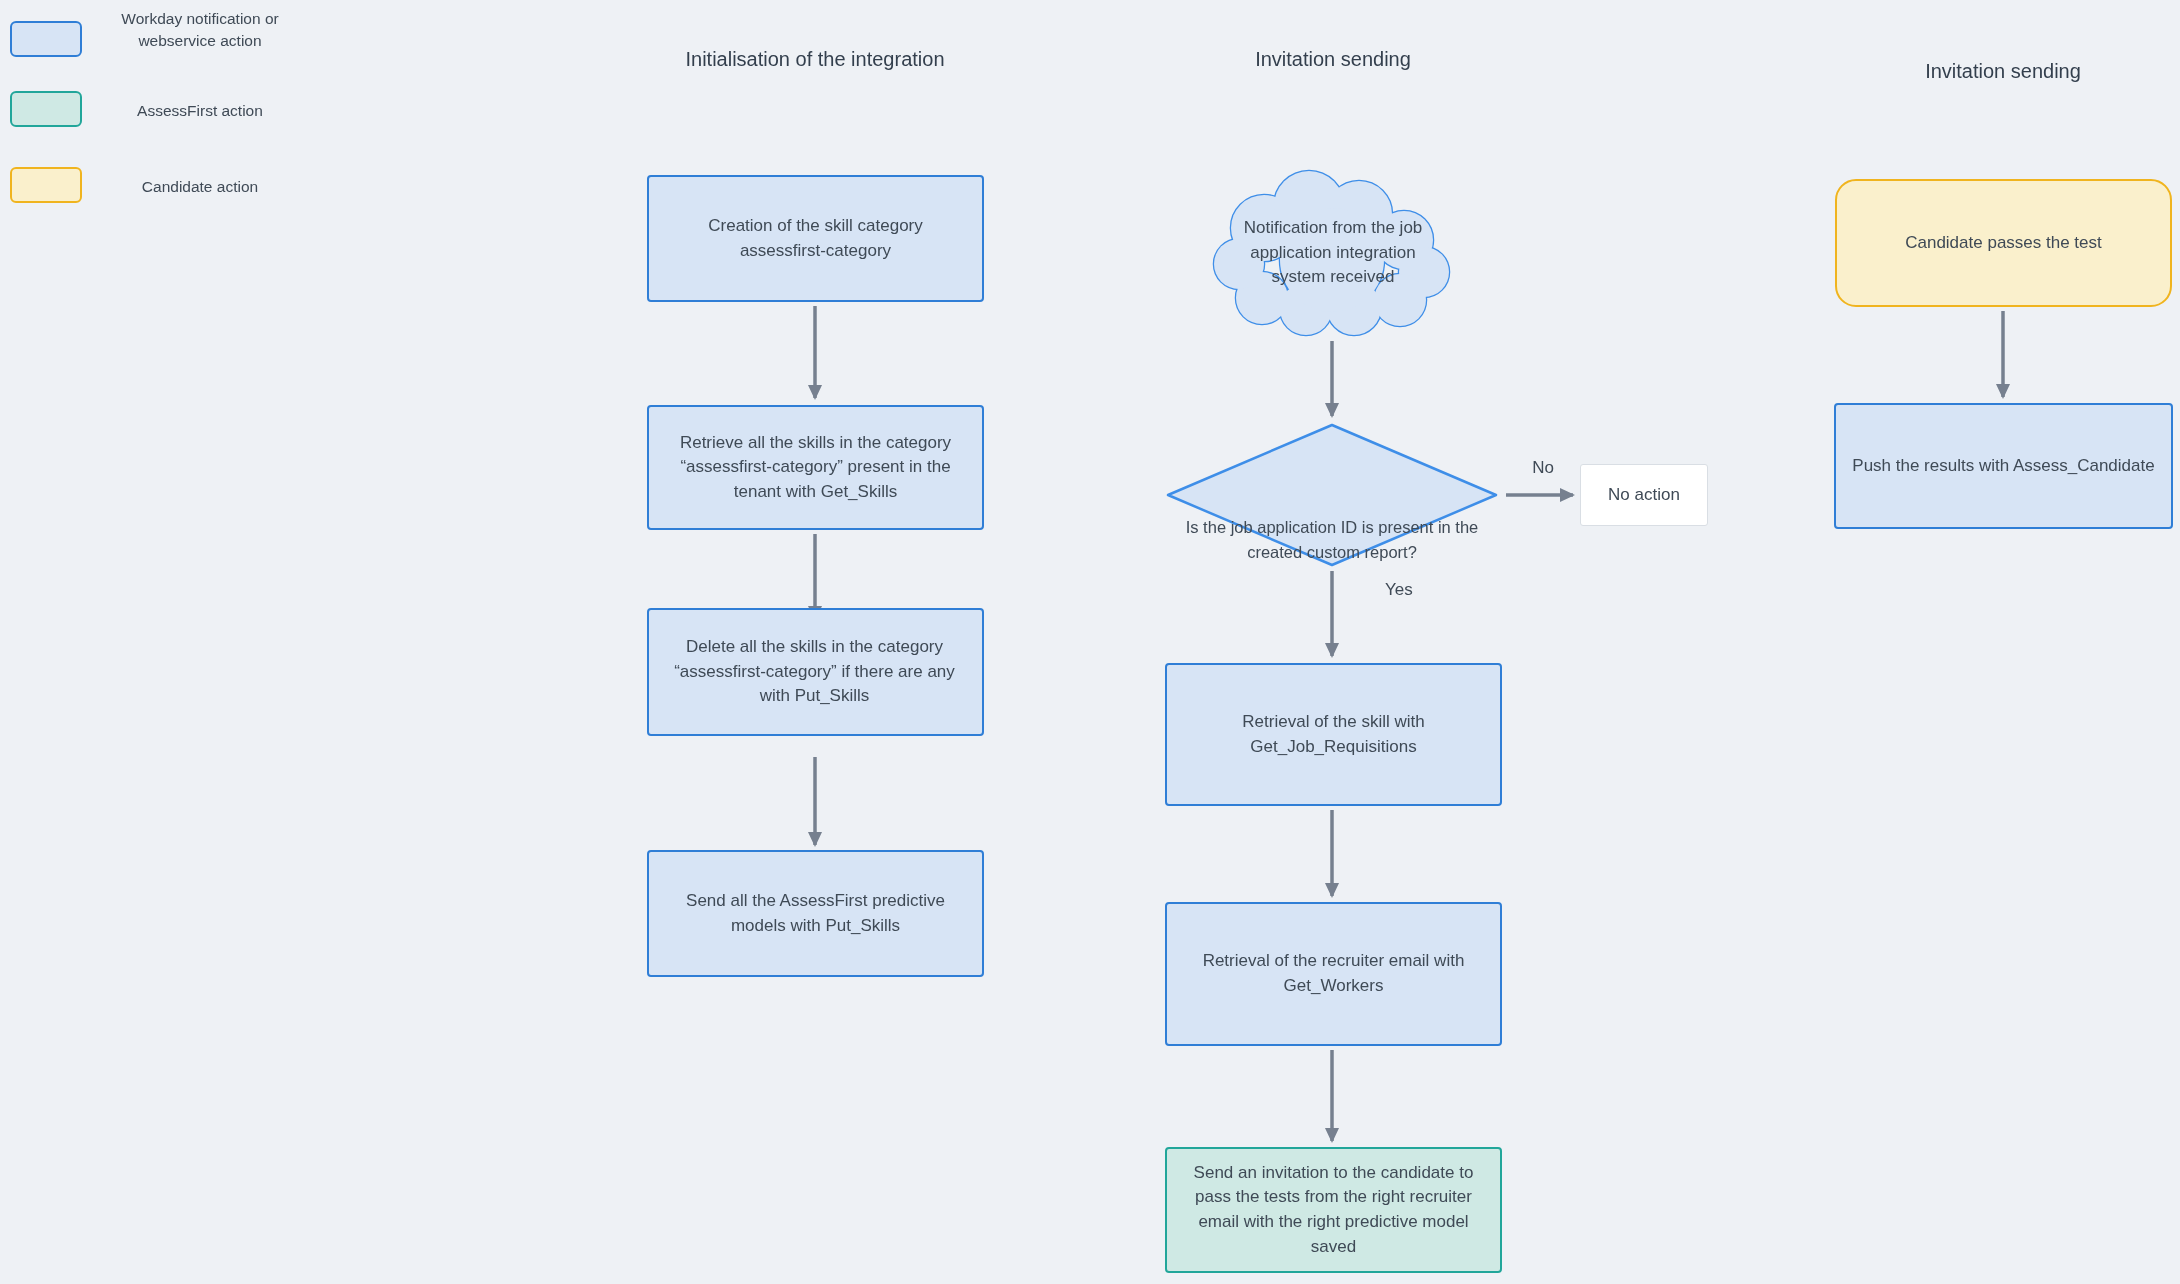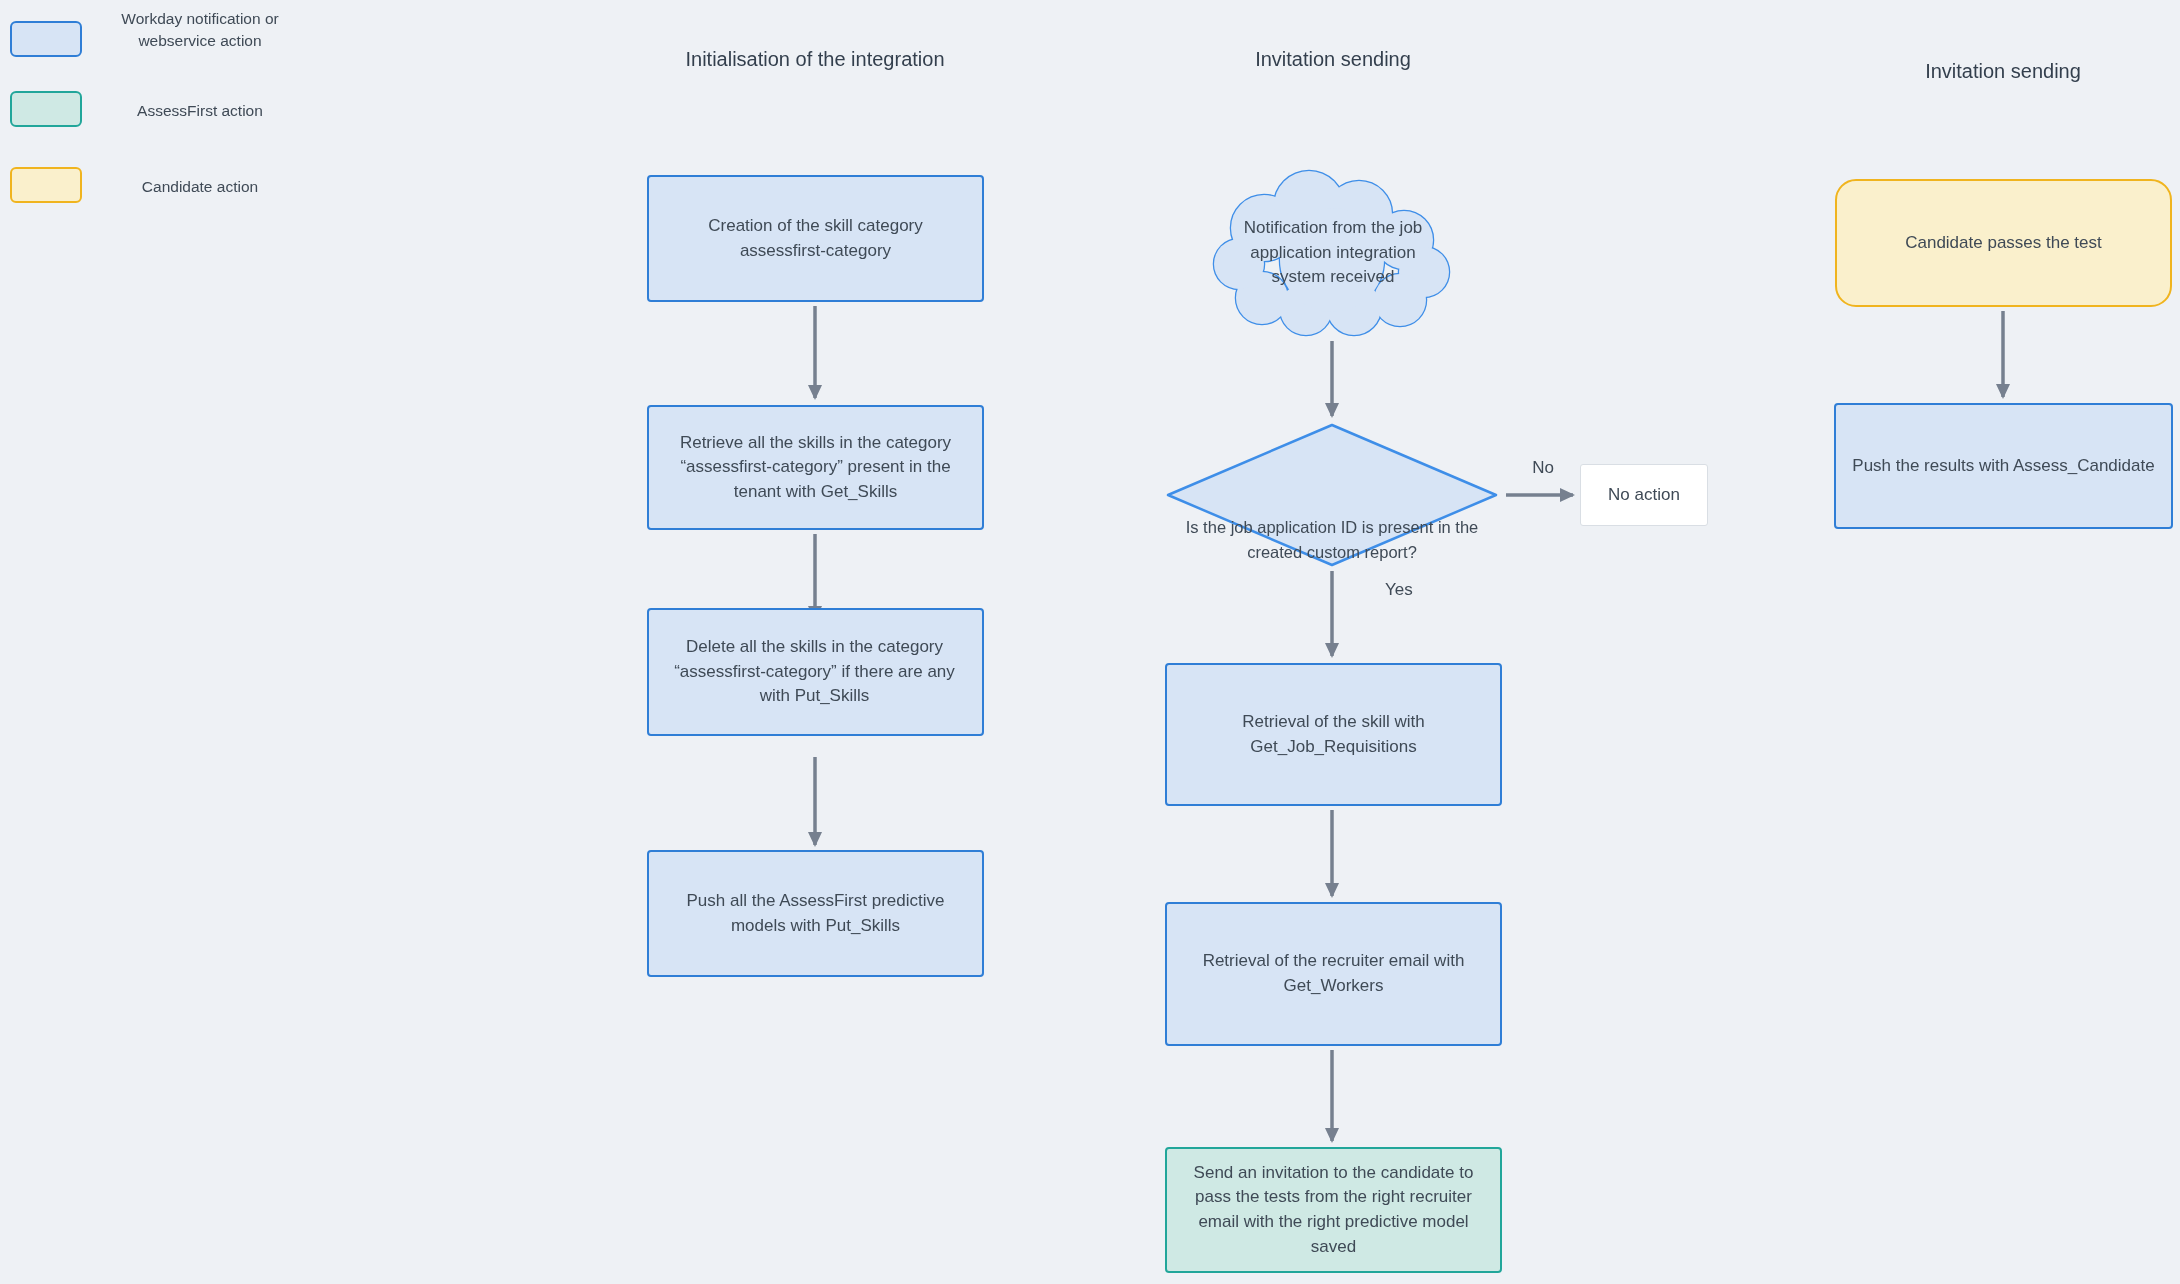--- a/index.html
+++ b/index.html
@@ -100,21 +100,21 @@
   <div class="node workday" style="left:647px;top:175px;width:337px;height:127px;">
     <span>Creation of the skill category assessfirst-category</span>
   </div>
   <div class="node workday" style="left:647px;top:405px;width:337px;height:125px;">
     <span>Retrieve all the skills in the category “assessfirst-category” present in the tenant with Get_Skills</span>
   </div>
   <div class="node workday" style="left:647px;top:608px;width:337px;height:128px;padding-left:12px;">
     <span>Delete all the skills in the category “assessfirst-category” if there are any with Put_Skills</span>
   </div>
   <div class="node workday" style="left:647px;top:850px;width:337px;height:127px;">
-    <span>Push all the AssessFirst predictive models with Put_Skills</span>
+    <span>Send all the AssessFirst predictive models with Put_Skills</span>
   </div>
 
   <svg class="cloud-svg" style="left:1212px;top:168px;" width="243" height="170" viewBox="0 0 243 170">
     <g class="cloud-stroke">
       <circle cx="52" cy="60" r="33"></circle>
         <circle cx="97" cy="38" r="35"></circle>
         <circle cx="147" cy="46" r="33"></circle>
       <circle cx="192" cy="72" r="29"></circle>
         <circle cx="212" cy="104" r="25"></circle>
         <circle cx="188" cy="132" r="26"></circle>

